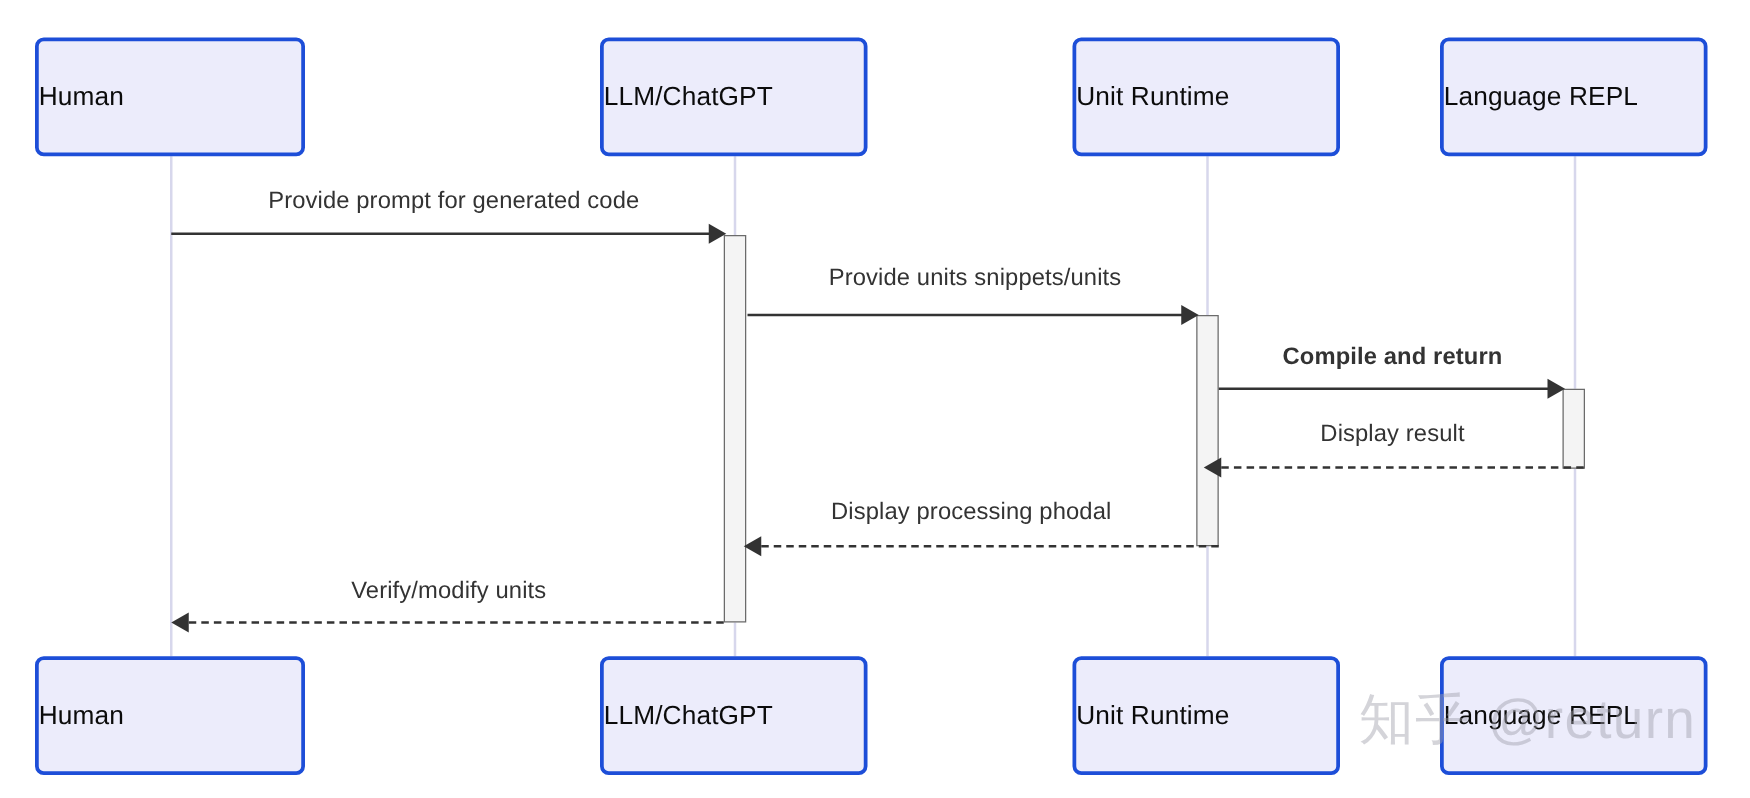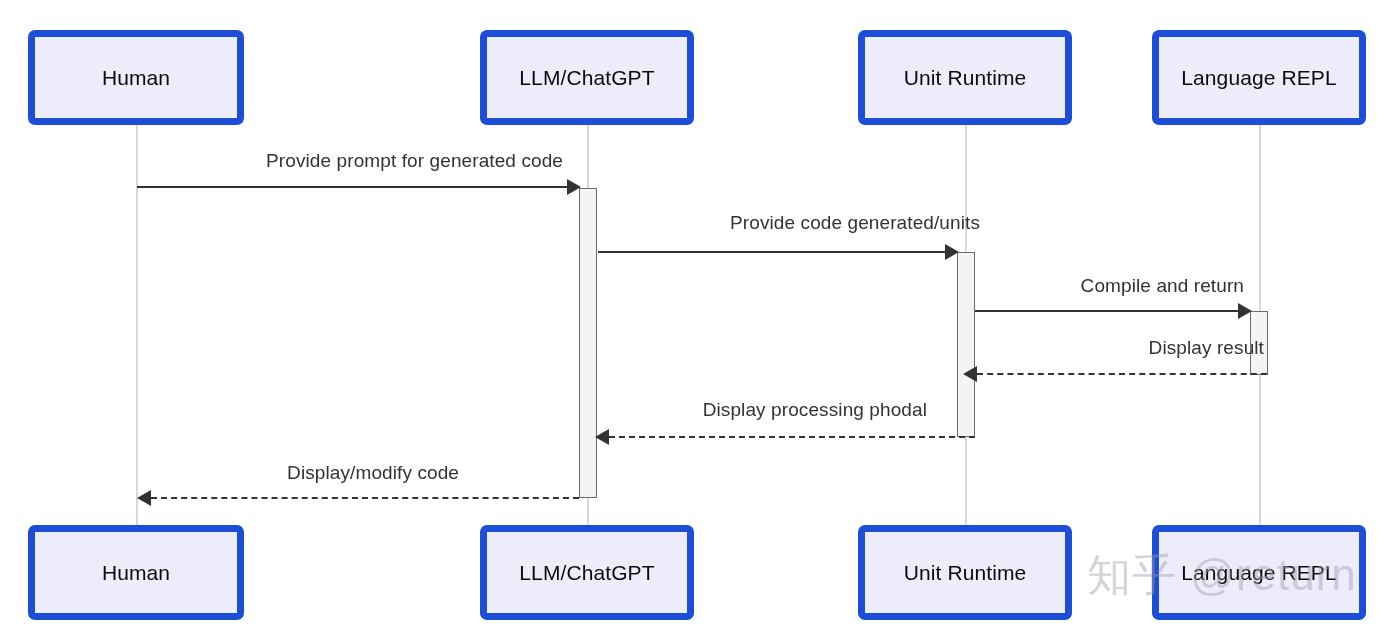--- a/index.html
+++ b/index.html
@@ -17,25 +17,24 @@
     position: relative;
     width: 1400px;
     height: 638px;
     background: #ffffff;
   }
   
   .participant-box {
     position: absolute;
     box-sizing: border-box;
     background: #ECECFB;
-    border: 7px solid #1d4ed8;
+    border: 3px solid #1d4ed8;
     border-radius: 7px;
     display: flex;
     align-items: center;
-    justify-content: center;
     color: #0b0b0b;
     font-size: 21px;
     letter-spacing: 0.1px;
     white-space: nowrap;
   }
   
   .lifeline {
     position: absolute;
     width: 2px;
     background: #D7D7EC;
@@ -67,21 +66,21 @@
     border-left: 14px solid #333333;
   }
   .arrowhead.left {
     border-right: 14px solid #333333;
   }
   .msg-label {
     position: absolute;
     color: #333333;
     font-size: 19px;
     white-space: nowrap;
-    text-align: right;
+    text-align: center;
     letter-spacing: 0.1px;
   }
   
   #watermark {
     position: absolute;
     color: rgba(160,160,170,0.45);
     font-size: 44px;
     font-weight: 400;
     white-space: nowrap;
     letter-spacing: 1px;
@@ -112,37 +111,37 @@
   </div>
 
   <div class="activation" style="left:579px; top:188px; width:18px; height:310px;"></div>
   <div class="activation" style="left:957px; top:252px; width:18px; height:185px;"></div>
   <div class="activation" style="left:1250px; top:311px; width:18px; height:64px;"></div>
 
   <div class="msg-label" style="left:163px; top:150px; width:400px;">Provide prompt for generated code</div>
   <div class="msg-line" style="left:137px; top:186px; width:438px;"></div>
   <div class="arrowhead right" style="left:567px; top:179px;"></div>
 
-  <div class="msg-label" style="left:580px; top:212px; width:400px;">Provide code generated/units</div>
+  <div class="msg-label" style="left:580px; top:212px; width:400px;">Provide units snippets/units</div>
   <div class="msg-line" style="left:598px; top:251px; width:355px;"></div>
   <div class="arrowhead right" style="left:945px; top:244px;"></div>
 
-  <div class="msg-label" style="left:944px; top:275px; width:300px;">Compile and return</div>
+  <div class="msg-label" style="left:964px; top:275px; width:300px;font-weight:bold;">Compile and return</div>
   <div class="msg-line" style="left:975px; top:310px; width:271px;"></div>
   <div class="arrowhead right" style="left:1238px; top:303px;"></div>
 
   <div class="msg-label" style="left:964px; top:337px; width:300px;">Display result</div>
   <div class="msg-line dashed" style="left:977px; top:373px; width:290px;"></div>
   <div class="arrowhead left" style="left:963px; top:366px;"></div>
 
   <div class="msg-label" style="left:627px; top:399px; width:300px;">Display processing phodal</div>
   <div class="msg-line dashed" style="left:609px; top:436px; width:366px;"></div>
   <div class="arrowhead left" style="left:595px; top:429px;"></div>
 
-  <div class="msg-label" style="left:259px; top:462px; width:200px;">Display/modify code</div>
+  <div class="msg-label" style="left:259px; top:462px; width:200px;">Verify/modify units</div>
   <div class="msg-line dashed" style="left:151px; top:497px; width:428px;"></div>
   <div class="arrowhead left" style="left:137px; top:490px;"></div>
 
   <div class="participant-box" style="left:28px; top:525px; width:216px; height:95px;">
     <span>Human</span>
   </div>
   <div class="participant-box" style="left:480px; top:525px; width:214px; height:95px;">
     <span>LLM/ChatGPT</span>
   </div>
   <div class="participant-box" style="left:858px; top:525px; width:214px; height:95px;">

